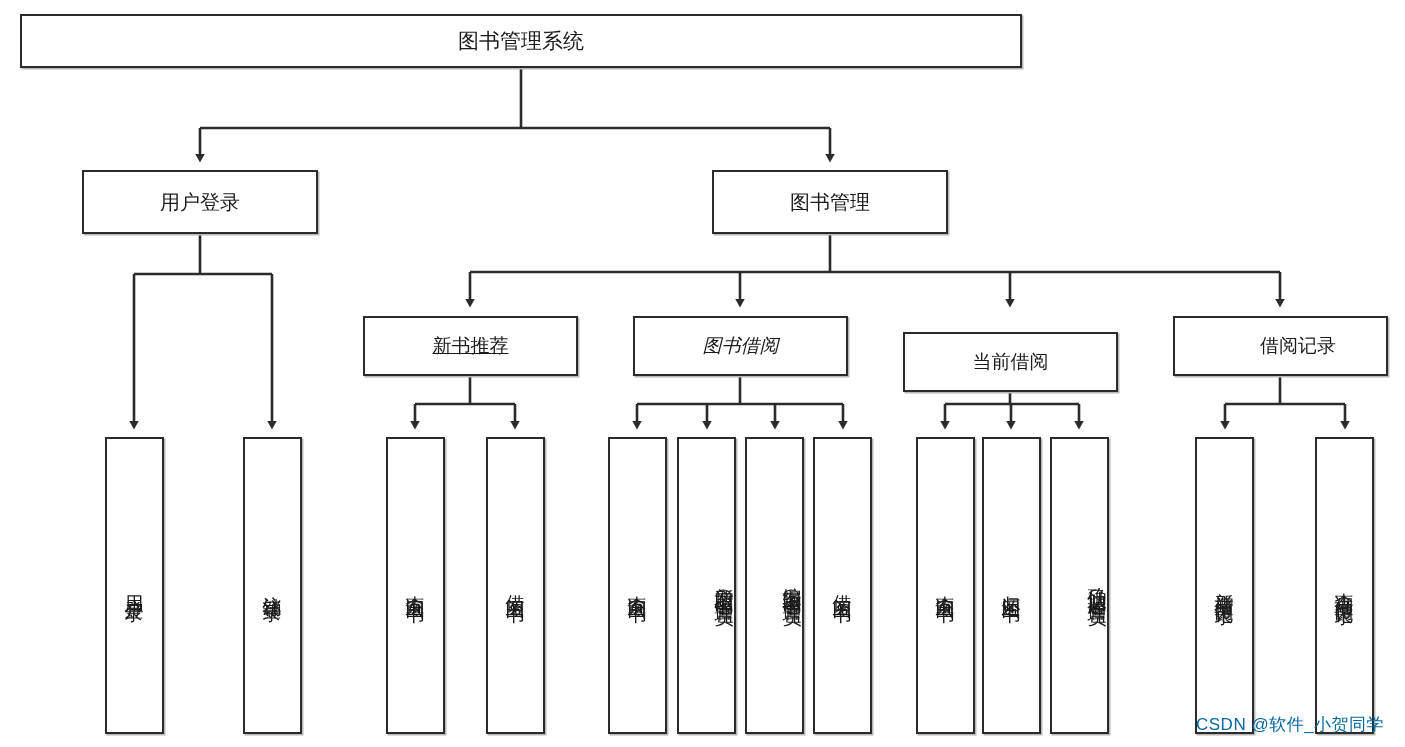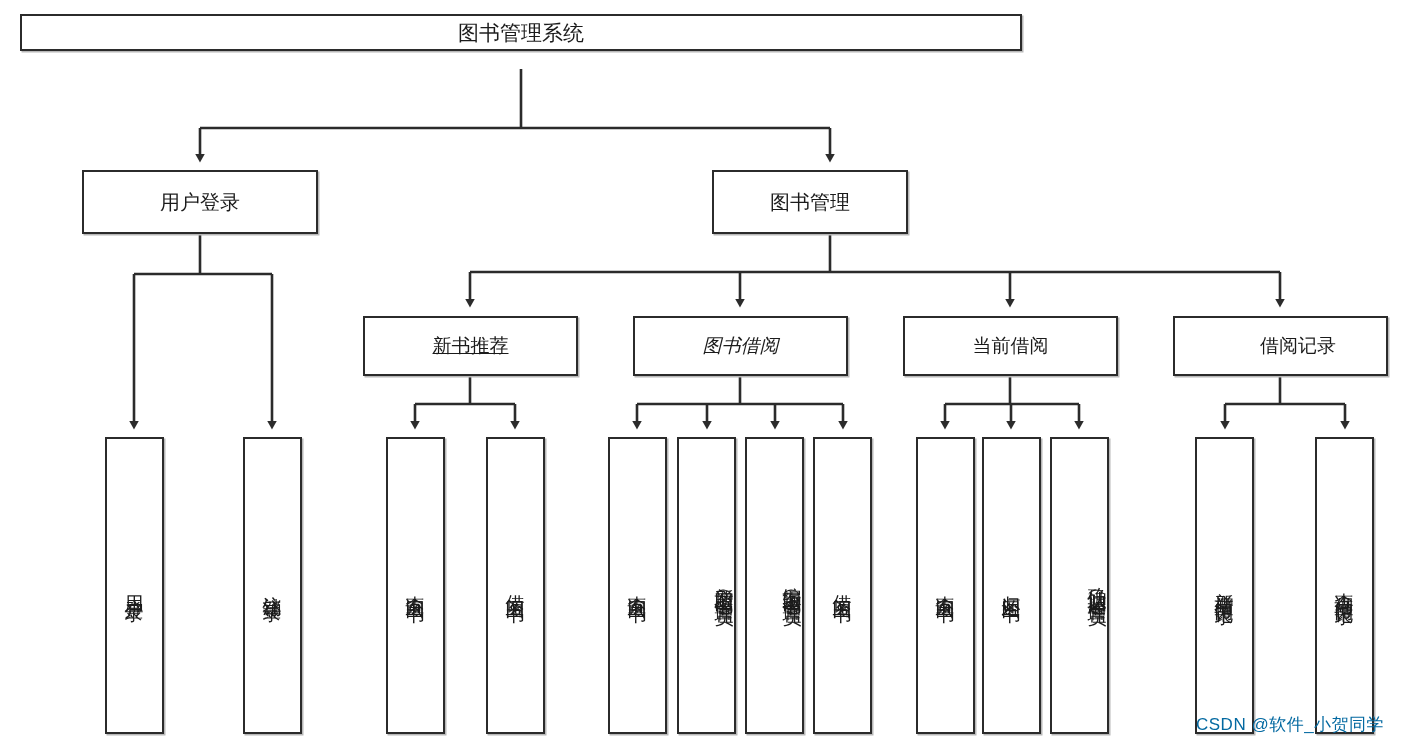--- a/index.html
+++ b/index.html
@@ -118,38 +118,38 @@
       <path d="M1011,404 L1011,422" marker-end="url(#arrow)"></path>
       <path d="M1079,404 L1079,422" marker-end="url(#arrow)"></path>
 
       <path d="M1280,377 L1280,404"></path>
       <path d="M1225,404 L1345,404"></path>
       <path d="M1225,404 L1225,422" marker-end="url(#arrow)"></path>
       <path d="M1345,404 L1345,422" marker-end="url(#arrow)"></path>
     </g>
   </svg>
 
-  <div class="node root" style="left:20px; top:14px; width:1002px; height:37px;">
+  <div class="node root" style="left:20px; top:14px; width:1002px; height:54px;">
     <span class="node-label">图书管理系统</span>
   </div>
 
   <div class="node lvl1" style="left:82px; top:170px; width:236px; height:64px;">
     <span class="node-label">用户登录</span>
   </div>
-  <div class="node lvl1" style="left:712px; top:170px; width:196px; height:64px;">
+  <div class="node lvl1" style="left:712px; top:170px; width:236px; height:64px;">
     <span class="node-label">图书管理</span>
   </div>
 
   <div class="node lvl2" style="left:363px; top:316px; width:215px; height:60px;text-decoration:underline;">
     <span class="node-label">新书推荐</span>
   </div>
   <div class="node lvl2" style="left:633px; top:316px; width:215px; height:60px;font-style:italic;">
     <span class="node-label">图书借阅</span>
   </div>
-  <div class="node lvl2" style="left:903px; top:316px; width:215px; height:60px;">
+  <div class="node lvl2" style="left:903px; top:332px; width:215px; height:60px;">
     <span class="node-label">当前借阅</span>
   </div>
   <div class="node lvl2" style="left:1173px; top:316px; width:215px; height:60px;padding-left:35px;">
     <span class="node-label">借阅记录</span>
   </div>
 
   <div class="node leaf" style="left:105px; top:437px; width:59px; height:297px;">
     <span class="node-label">用户登录</span>
   </div>
   <div class="node leaf" style="left:243px; top:437px; width:59px; height:297px;">

